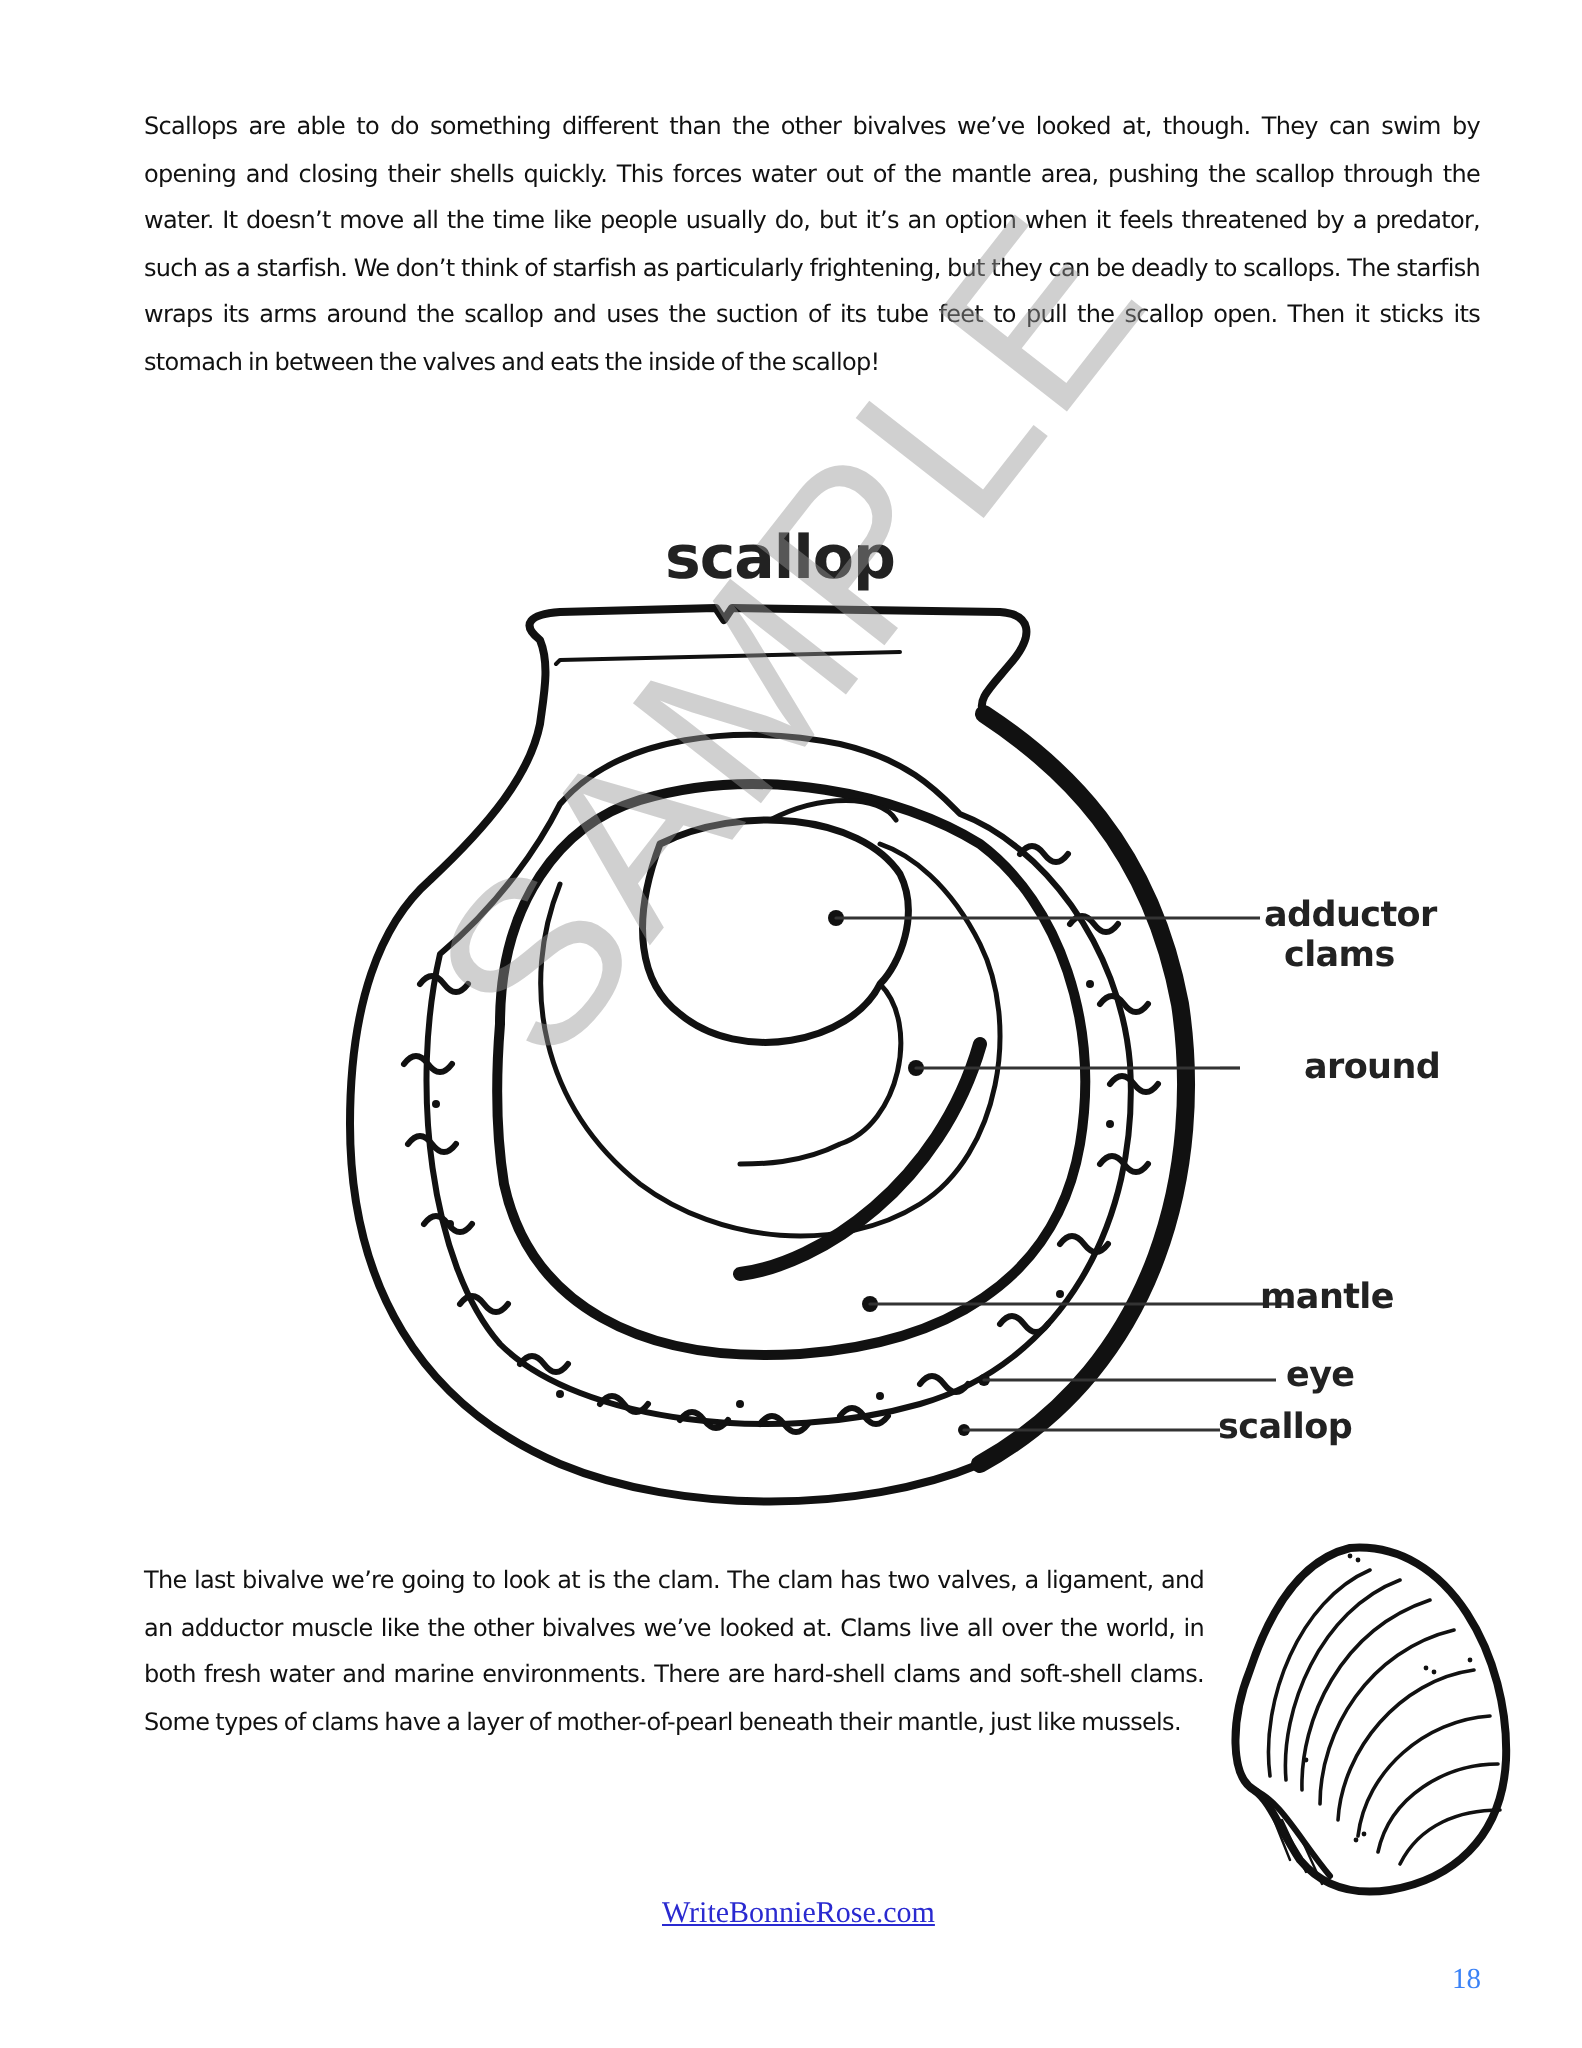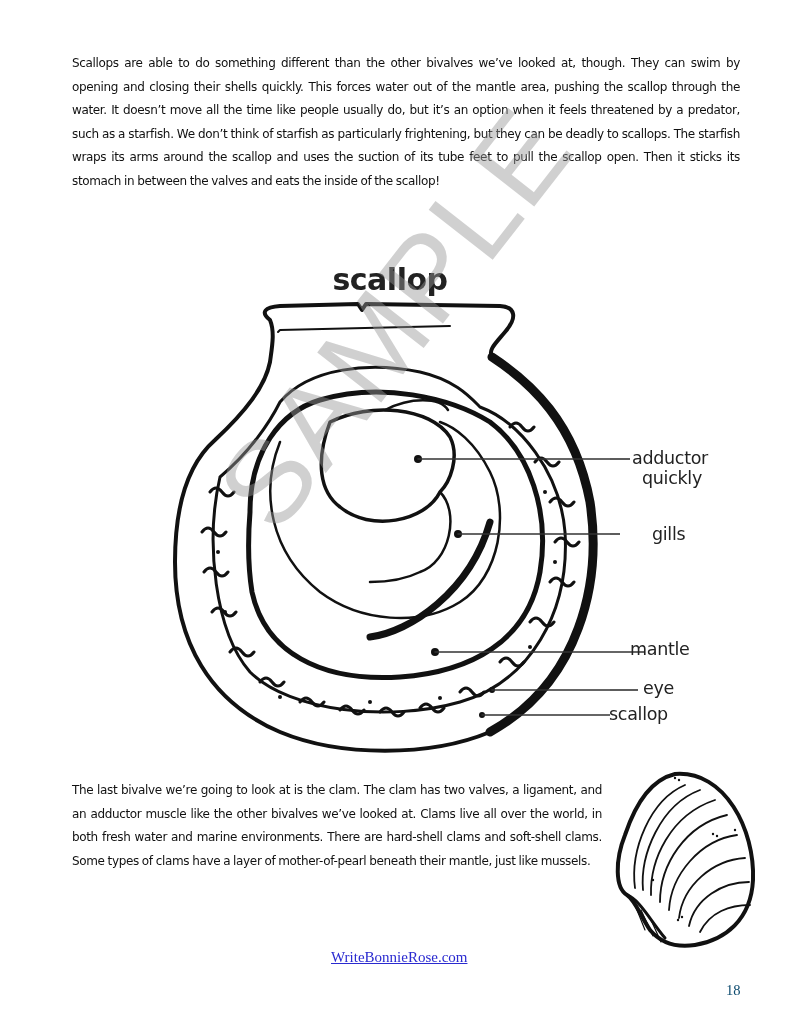--- a/index.html
+++ b/index.html
@@ -2,25 +2,25 @@
 <html><head>
 <meta charset="utf-8">
 <style>
   html, body { margin: 0; padding: 0; background: #ffffff; }
   body { width: 791px; height: 1024px; position: relative; overflow: hidden; font-family: "DejaVu Sans", sans-serif; color: #111; }
   .para { position: absolute; font-family: "DejaVu Sans", sans-serif; font-size: 12px; line-height: 23.5px; text-align: justify; letter-spacing: -0.35px; word-spacing: -0.5px; }
   #p1 { left: 72px; top: 52px; width: 668px; }
   #p2 { left: 72px; top: 779px; width: 530px; }
   .diagram { position: absolute; left: 170px; top: 262px; width: 580px; height: 500px; }
   .diagram-title { position: absolute; left: 0; top: 0; width: 440px; text-align: center; font-family: "DejaVu Sans", sans-serif; font-weight: bold; font-size: 30px; color: #222; letter-spacing: -0.5px; }
-  .label { position: absolute; font-family: "DejaVu Sans", sans-serif; font-weight: normal; font-size: 17.5px; color: #222; line-height: 20px; letter-spacing: -0.3px; }
+  .label { position: absolute; font-family: "DejaVu Sans", sans-serif; font-weight: bold; font-size: 17.5px; color: #222; line-height: 20px; letter-spacing: -0.3px; }
   .watermark { position: absolute; left: 190px; top: 470px; font-family: "Liberation Sans", sans-serif; font-size: 118px; color: rgba(150,150,150,0.45); transform: rotate(-52deg); transform-origin: left top; letter-spacing: 2px; pointer-events: none; }
   .clam { position: absolute; left: 605px; top: 770px; width: 175px; height: 200px; }
   .footer-link { position: absolute; left: 331px; top: 949px; font-family: "Liberation Serif", serif; font-size: 15px; color: #2a2ad0; text-decoration: underline; }
-  .page-num { position: absolute; left: 726px; top: 982px; font-family: "Liberation Serif", serif; font-size: 14.5px; color: #0c4a6e; }
+  .page-num { position: absolute; left: 726px; top: 982px; font-family: "Liberation Serif", serif; font-size: 14.5px; color: #3b82f6; }
 </style>
 </head>
 <body>
 
 <p id="p1" class="para" style="margin:0">Scallops are able to do something different than the other bivalves we’ve looked at, though. They can swim by opening and closing their shells quickly. This forces water out of the mantle area, pushing the scallop through the water. It doesn’t move all the time like people usually do, but it’s an option when it feels threatened by a predator, such as a starfish. We don’t think of starfish as particularly frightening, but they can be deadly to scallops. The starfish wraps its arms around the scallop and uses the suction of its tube feet to pull the scallop open. Then it sticks its stomach in between the valves and eats the inside of the scallop!</p>
 
 <div class="diagram">
   <div class="diagram-title">scallop</div>
 
   <svg width="440" height="500" viewBox="0 0 440 500" style="position:absolute;left:0;top:0;" fill="none" stroke="#111" stroke-linecap="round" stroke-linejoin="round">
@@ -73,23 +73,23 @@
       <line x1="0" y1="197" x2="20" y2="197"></line>
       <line x1="0" y1="272" x2="10" y2="272"></line>
       <line x1="0" y1="390" x2="35" y2="390"></line>
       <line x1="0" y1="428" x2="28" y2="428"></line>
       <line x1="0" y1="453" x2="0" y2="453"></line>
     </g>
   </svg>
 
   <div class="label" style="left:462px;top:186px;">
     <div>adductor</div>
-    <div style="padding-left:10px;">quickly</div>
+    <div style="padding-left:10px;">clams</div>
   </div>
-  <div class="label" style="left:482px;top:262px;">gills</div>
+  <div class="label" style="left:482px;top:262px;">around</div>
   <div class="label" style="left:460px;top:377px;">mantle</div>
   <div class="label" style="left:473px;top:416px;">eye</div>
   <div class="label" style="left:439px;top:442px;">scallop</div>
 </div>
 
 <div class="watermark">SAMPLE</div>
 
 <p id="p2" class="para" style="margin:0">The last bivalve we’re going to look at is the clam. The clam has two valves, a ligament, and an adductor muscle like the other bivalves we’ve looked at. Clams live all over the world, in both fresh water and marine environments. There are hard-shell clams and soft-shell clams. Some types of clams have a layer of mother-of-pearl beneath their mantle, just like mussels.</p>
 
 <svg class="clam" viewBox="0 0 175 200" fill="none" stroke="#111" stroke-linecap="round">

